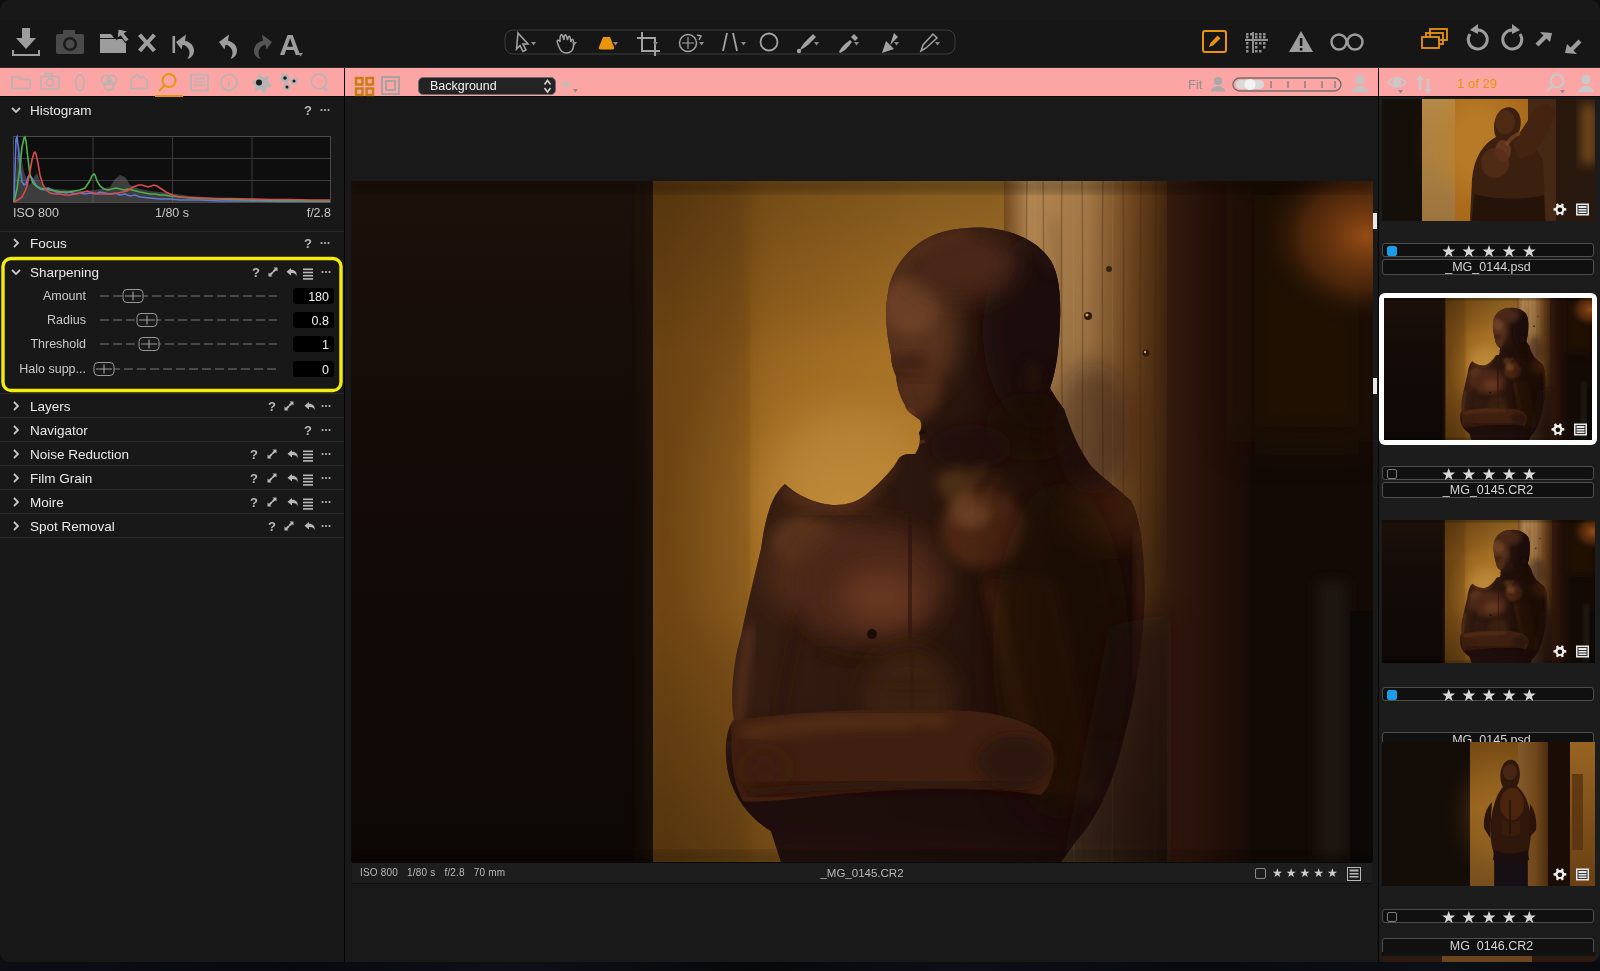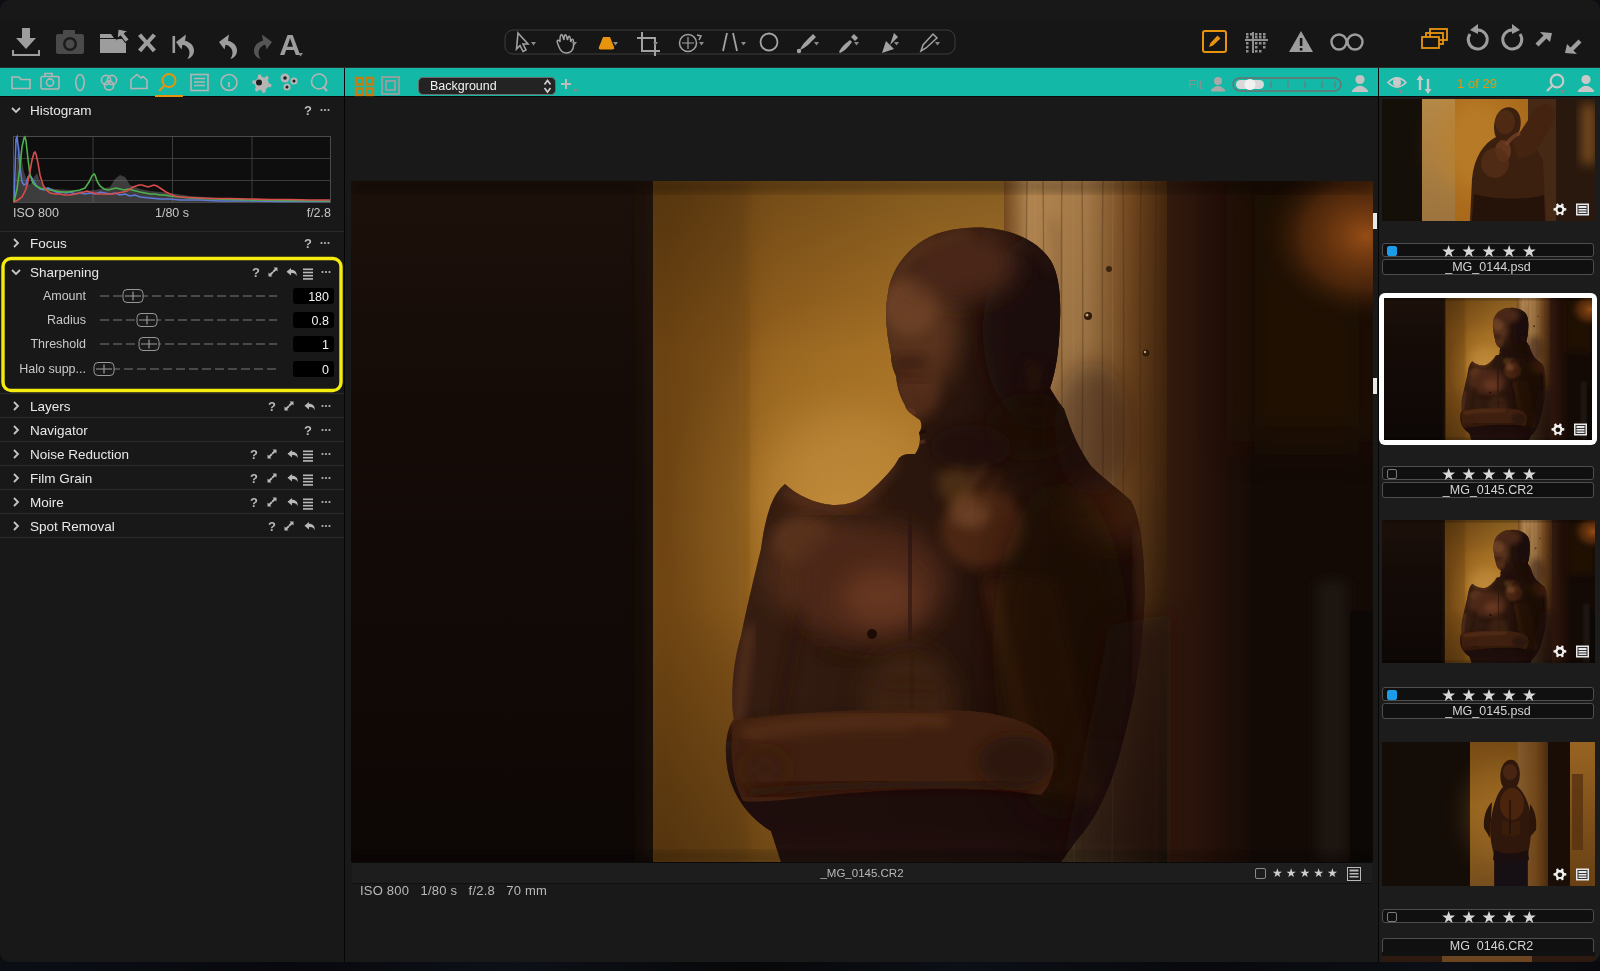--- a/index.html
+++ b/index.html
@@ -8,21 +8,21 @@
   .abs { position:absolute; }
   #app { position:absolute; left:0; top:0; width:1600px; height:962px; background:#181818; border-radius:10px; overflow:hidden; }
   
   #titlebar { position:absolute; left:0; top:0; width:1600px; height:20px; background:#131313; }
   .light { position:absolute; top:3px; width:13px; height:13px; border-radius:50%; }
   #title { position:absolute; top:2px; left:0; width:1600px; text-align:center;
     font-size:12px; color:#d8d8d8; }
   
   #toolbar { position:absolute; left:0; top:20px; width:1600px; height:47px; background:#161616; }
   
-  #tabstrip { position:absolute; left:0; top:67px; width:1600px; height:30px; background:#14b8a6;
+  #tabstrip { position:absolute; left:0; top:67px; width:1600px; height:30px; background:#fca5a5;
     border-top:1px solid #2c2c2c; border-bottom:1px solid #090909; }
   
   #leftpanel { position:absolute; left:0; top:97px; width:344px; height:865px; background:#181818;padding-left:25px; }
   #vdiv1 { position:absolute; left:344px; top:68px; width:1px; height:894px; background:#050505; }
   #viewer { position:absolute; left:345px; top:97px; width:1033px; height:865px; background:#191919; }
   #rightpanel { position:absolute; left:1379px; top:97px; width:221px; height:865px; background:#1c1c1c; }
   #vdiv2 { position:absolute; left:1378px; top:68px; width:1px; height:894px; background:#060606; }
   
   .ratebar { position:absolute; left:1382px; width:212px; height:14px; background:#101010;
     border:1px solid #4e4e4e; border-radius:3px; }
@@ -668,21 +668,21 @@
       <path d="M 758 445 L 820 432 L 820 681 L 712 681 Z" fill="#1f1008" opacity="0.55" filter="url(#b12)"></path>
 
       <rect x="0" y="0" width="1022" height="10" fill="#000" opacity="0.35" filter="url(#b6)"></rect>
       <rect x="0" y="672" width="1022" height="9" fill="#000" opacity="0.3" filter="url(#b6)"></rect>
     </g>
   </svg>
   <div class="abs" style="left:1028px;top:116px;width:4px;height:16px;background:#e8e8e8;"></div>
   <div class="abs" style="left:1028px;top:281px;width:4px;height:16px;background:#e8e8e8;"></div>
 
   <div class="abs" style="left:7px;top:765px;width:1020px;height:22px;background:#1d1d1d;border-top:1px solid #090909;border-bottom:1px solid #101010;">
-    <div class="abs" style="left:8px;top:4px;font-size:13px;color:#b9b9b9;letter-spacing:0.2px;margin-top:16px;">ISO 800&nbsp;&nbsp;&nbsp;1/80 s&nbsp;&nbsp;&nbsp;f/2.8&nbsp;&nbsp;&nbsp;70 mm</div>
+    <div class="abs" style="left:8px;top:4px;font-size:10px;color:#b9b9b9;letter-spacing:0.2px;">ISO 800&nbsp;&nbsp;&nbsp;1/80 s&nbsp;&nbsp;&nbsp;f/2.8&nbsp;&nbsp;&nbsp;70 mm</div>
     <div class="abs" style="left:0;top:4px;width:100%;text-align:center;font-size:11.5px;color:#b9b9b9;">_MG_0145.CR2</div>
     <div class="abs" style="left:903px;top:5px;width:11px;height:11px;border:1px solid #8a8a8a;border-radius:2px;"></div>
     <div class="abs" style="left:920px;top:3px;font-size:12px;color:#cfcfcf;letter-spacing:3px;">★★★★★</div>
     <svg class="abs" style="left:995px;top:4px" width="14" height="14" viewBox="0 0 14 14">
           <rect x="0.5" y="0.5" width="13" height="13" fill="none" stroke="#b9b9b9"></rect>
           <rect x="2.5" y="2.5" width="9" height="2" fill="#b9b9b9"></rect>
           <rect x="2.5" y="6" width="9" height="1.5" fill="#b9b9b9"></rect>
           <rect x="2.5" y="9" width="9" height="1.5" fill="#b9b9b9"></rect>
         </svg>
   </div>
@@ -782,21 +782,21 @@
     <svg style="position:absolute;right:4px;bottom:4px" width="40" height="15" viewBox="0 0 40 15">
         <use href="#gearlist"></use>
       </svg>
   </div>
   <div class="ratebar" style="top:687px;"><div class="cbox blue"></div>
     <svg width="212" height="14" viewBox="0 0 212 14">
         <g transform="translate(106,7.6) scale(1.12)">
           <use href="#stars5"></use>
         </g>
       </svg></div>
-  <div class="namebar" style="top:703px;">_MG_0145.psd</div>
+  <div class="namebar" style="top:732px;">_MG_0145.psd</div>
 
   <div class="thumb" style="top:742px;height:144px;">
     <svg width="213" height="144" viewBox="0 0 213 144">
       <rect width="213" height="144" fill="#120b07"></rect>
       <rect x="0" y="0" width="88" height="144" fill="#160d08"></rect>
       <linearGradient id="t4w" x1="0" y1="0" x2="0" y2="1">
           <stop offset="0" stop-color="#7e5018"></stop>
           <stop offset="0.45" stop-color="#9c661f"></stop>
           <stop offset="1" stop-color="#7e5420"></stop>
         </linearGradient>

